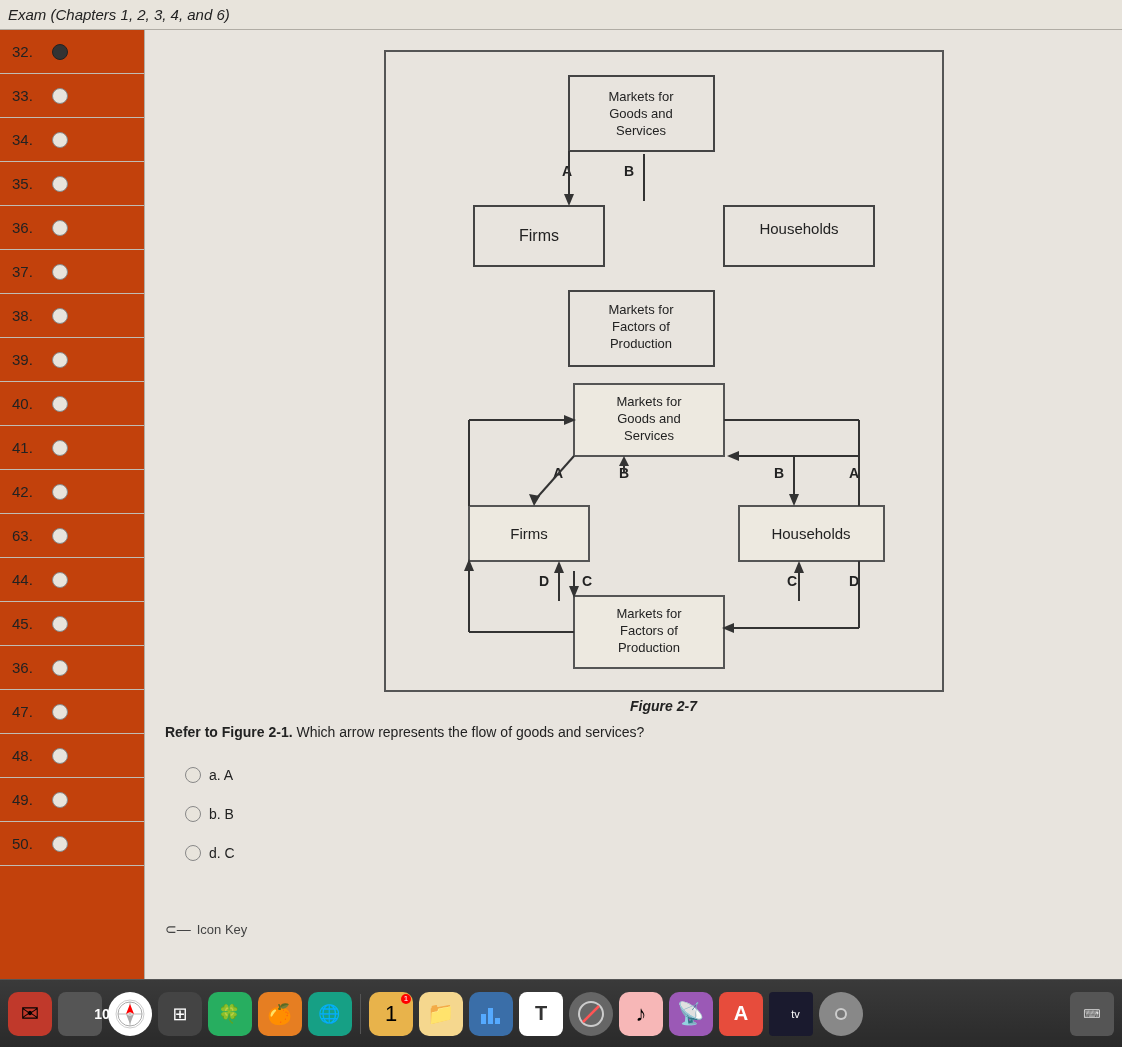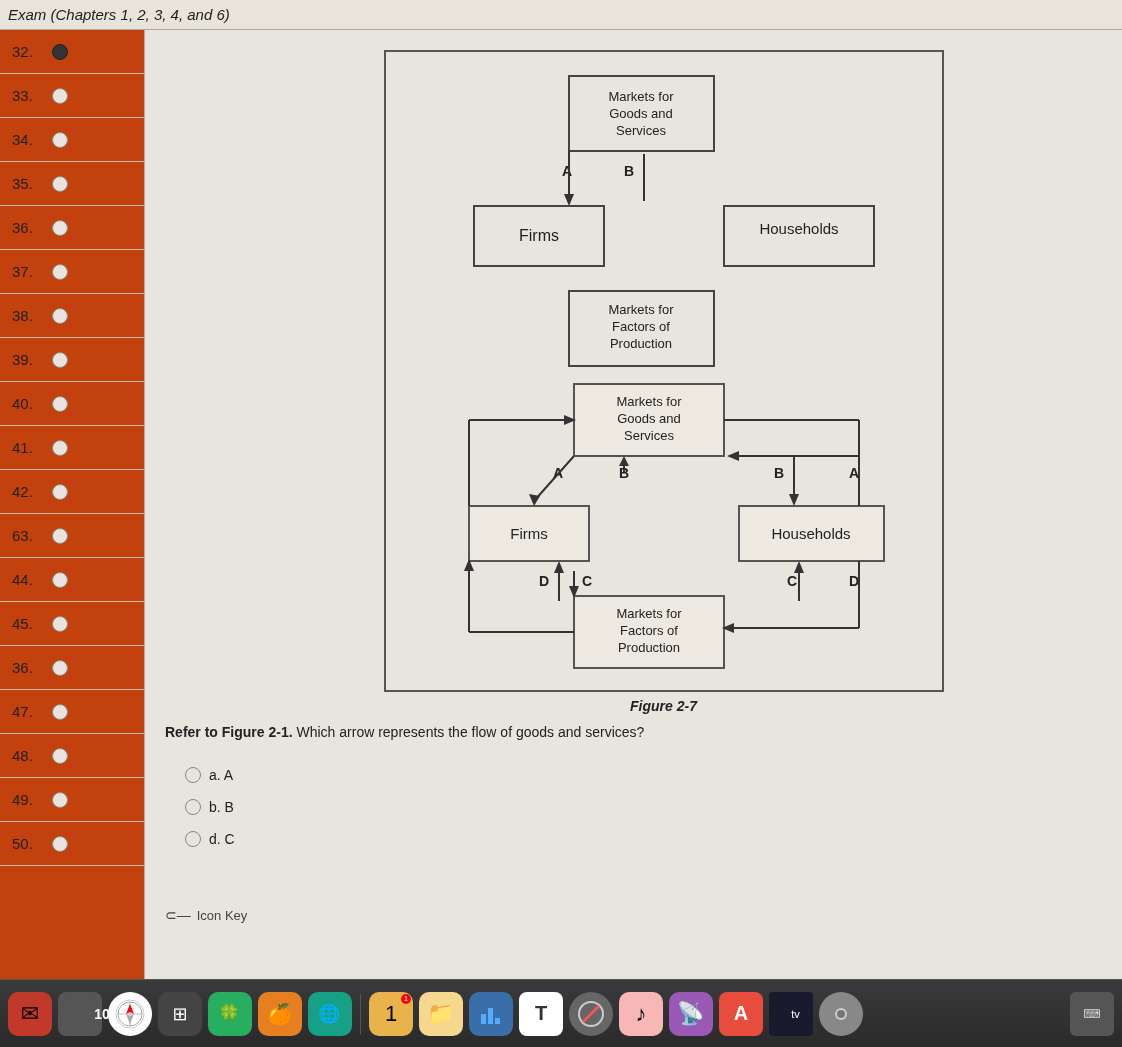--- a/index.html
+++ b/index.html
@@ -110,21 +110,21 @@
       margin-bottom: 24px;
     }
     .question-text strong {
       font-weight: bold;
     }
 
     
     .answer-options {
       display: flex;
       flex-direction: column;
-      gap: 16px;
+      gap: 23px;
       margin-left: 20px;
     }
     .answer-option {
       display: flex;
       align-items: center;
       gap: 8px;
       font-size: 14px;
       color: #222;
     }
     .answer-option .radio-outer {

